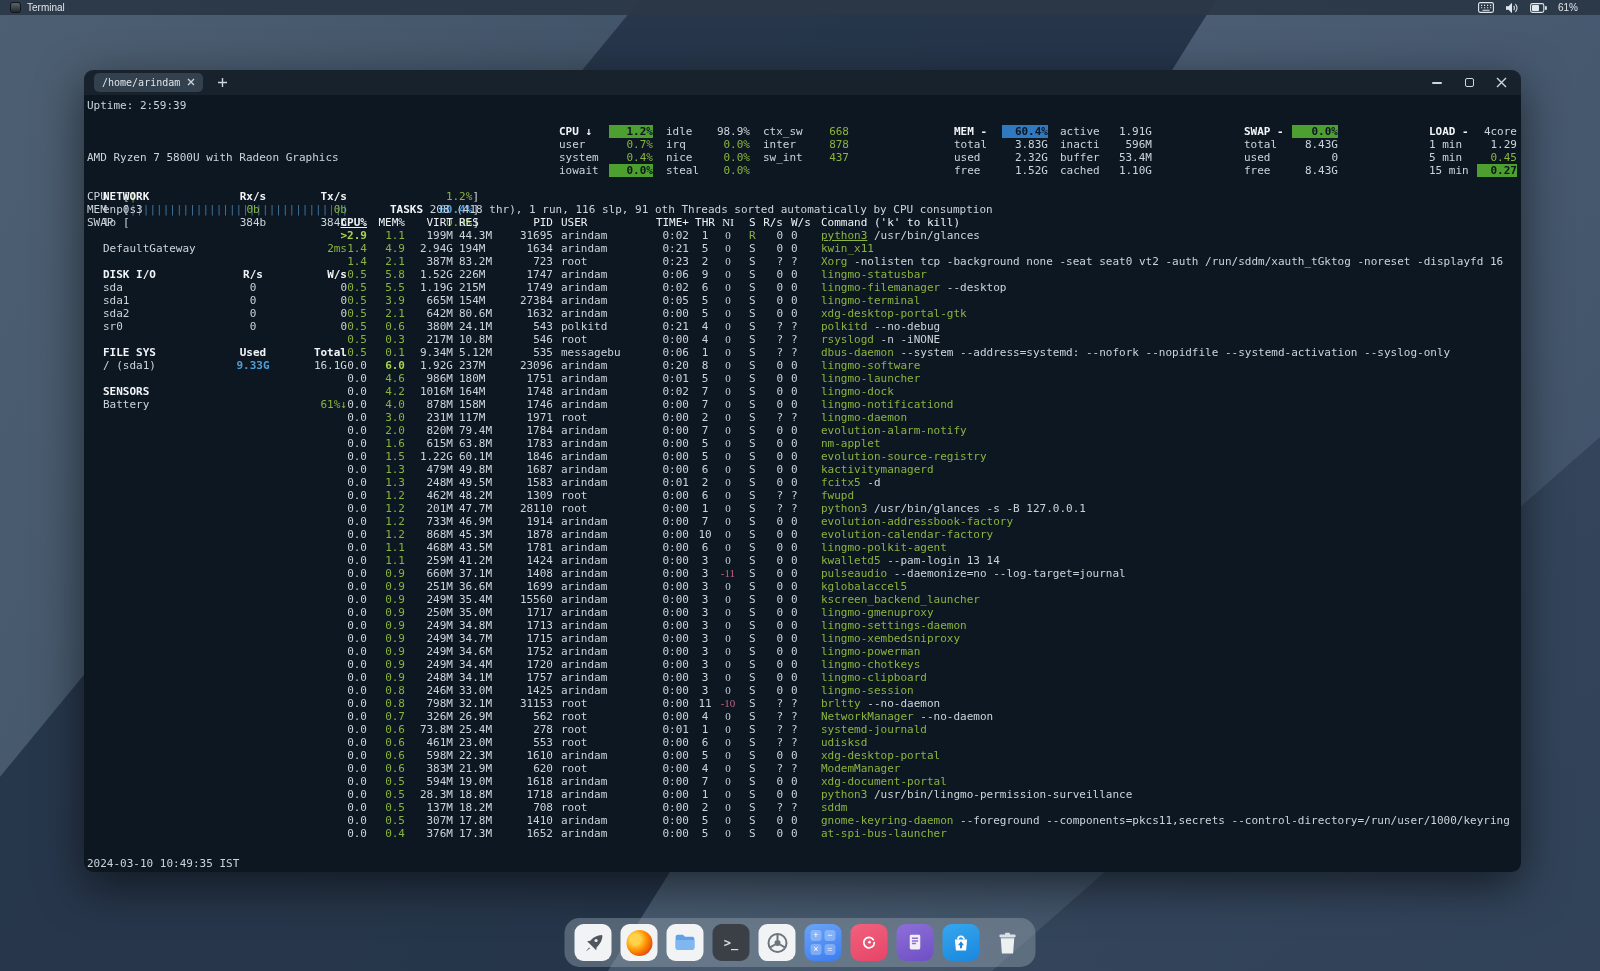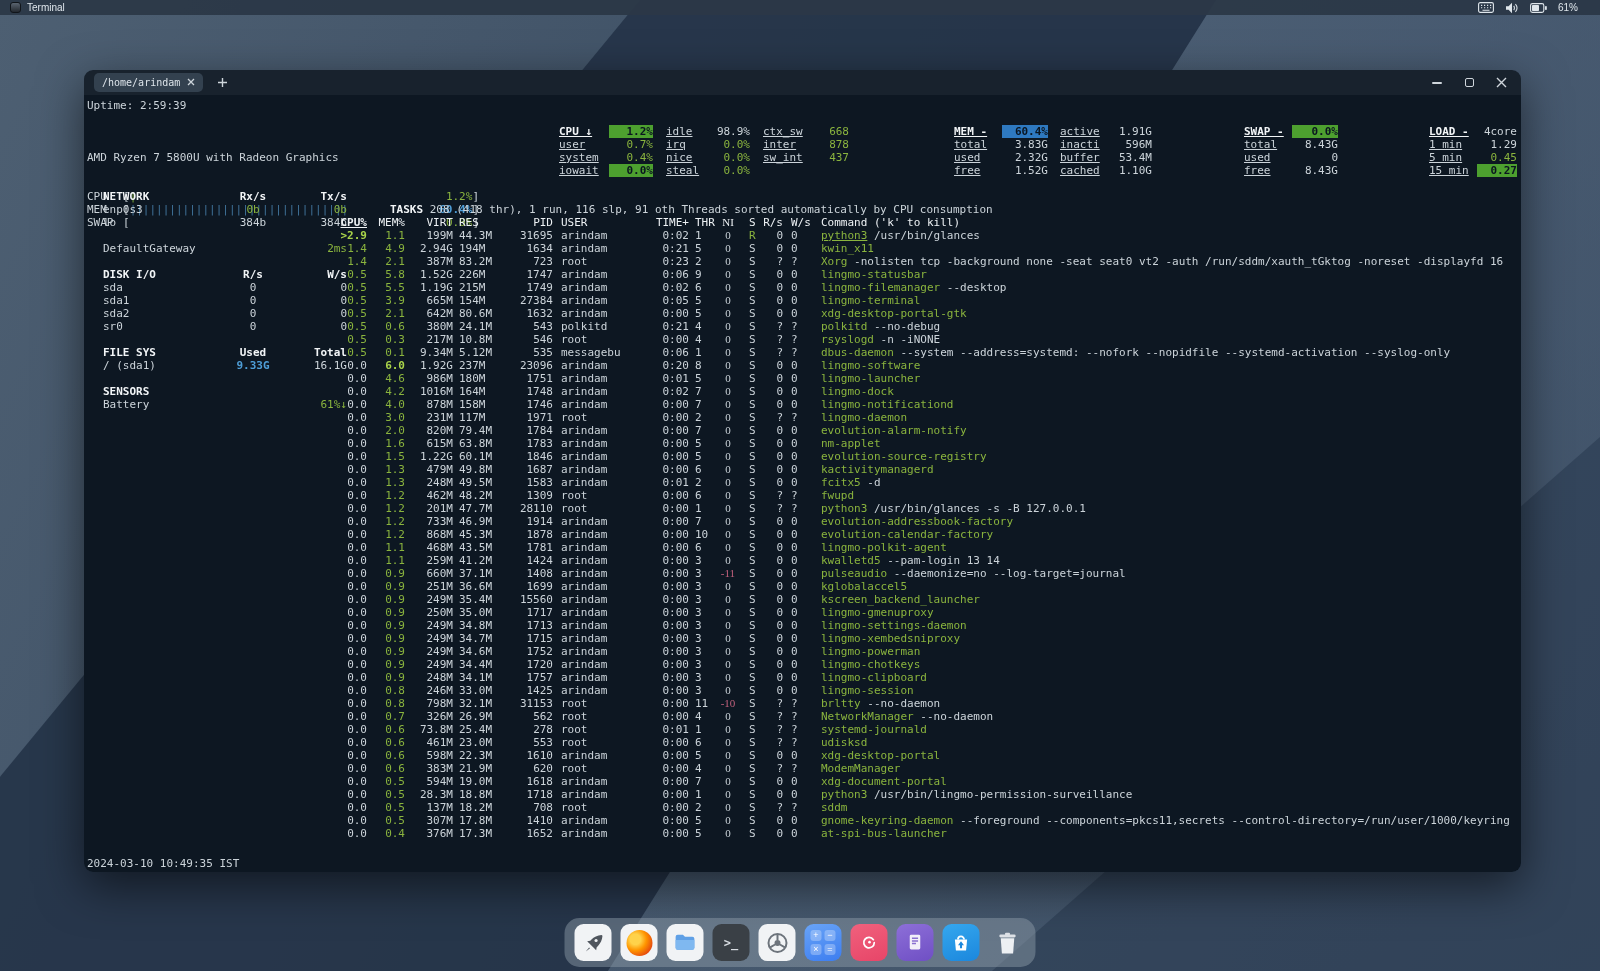--- a/index.html
+++ b/index.html
@@ -62,39 +62,39 @@
   .quicklook { left:3px; top:30px; width:392px; }
   .qbar { display:flex; height:13px; }
   .qlabel { width:36px; }
   .qticks { flex:1; overflow:hidden; }
   .qval { width:46px; text-align:right; }
   .tick-g { color:#78a83a; } .tick-b { color:#41749c; }
 
   
   .panel { position:absolute; }
   .pline { display:flex; height:13px; }
-  .plabel { overflow:hidden;text-decoration:underline; }
+  .plabel { overflow:hidden; }
   .pvalue { text-align:right; }
 
   
   .sidebar { left:3px; top:95px; width:248px;margin-left:16px; }
   .sline { display:flex; height:13px; }
   .sname { width:112px; overflow:hidden; }
   .sv1 { width:76px; text-align:center; }
   .sv2 { width:56px; text-align:right; }
 
   
   .tasksline { left:253px; top:95px; }
   .ptable { left:253px; top:121px; right:4px; overflow:hidden; }
   .prow { display:flex; height:13px; white-space:pre; }
   .th { color:#eef2f5; }
   .c-cpu{width:30px;text-align:right;} .c-mem{width:38px;text-align:right;}
   .c-virt{width:48px;text-align:right;} .c-res{width:44px;margin-left:6px;}
   .c-pid{width:50px;text-align:right;} .c-user{width:78px;margin-left:8px;}
-  .c-time{width:50px;text-align:right;} .c-thr{width:20px;margin-left:6px;}
+  .c-time{width:50px;text-align:right;} .c-thr{width:20px;margin-left:6px;text-align:center;}
   .c-ni{width:26px;text-align:center;font-family:Liberation Serif, serif;} .c-s{width:12px;margin-left:8px;}
   .c-rs{width:22px;text-align:right;} .c-ws{width:16px;margin-left:8px;}
   .c-cmd{margin-left:14px; overflow:hidden; flex:1;}
 
   .stamp { left:3px; top:762px; }
 
   
   .dock { position:absolute; bottom:4px; left:50%; transform:translateX(-50%);
           display:flex; align-items:center; gap:9px; padding:6px 10px;
           background:rgba(141,154,168,.48); border-radius:15px; z-index:40; }

